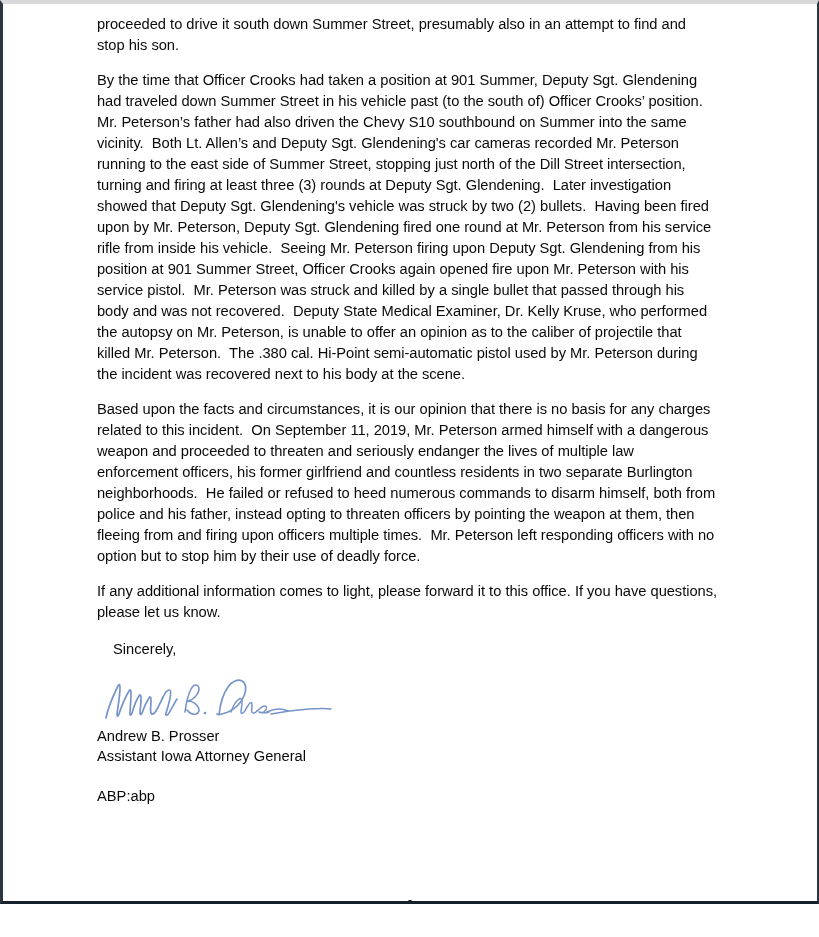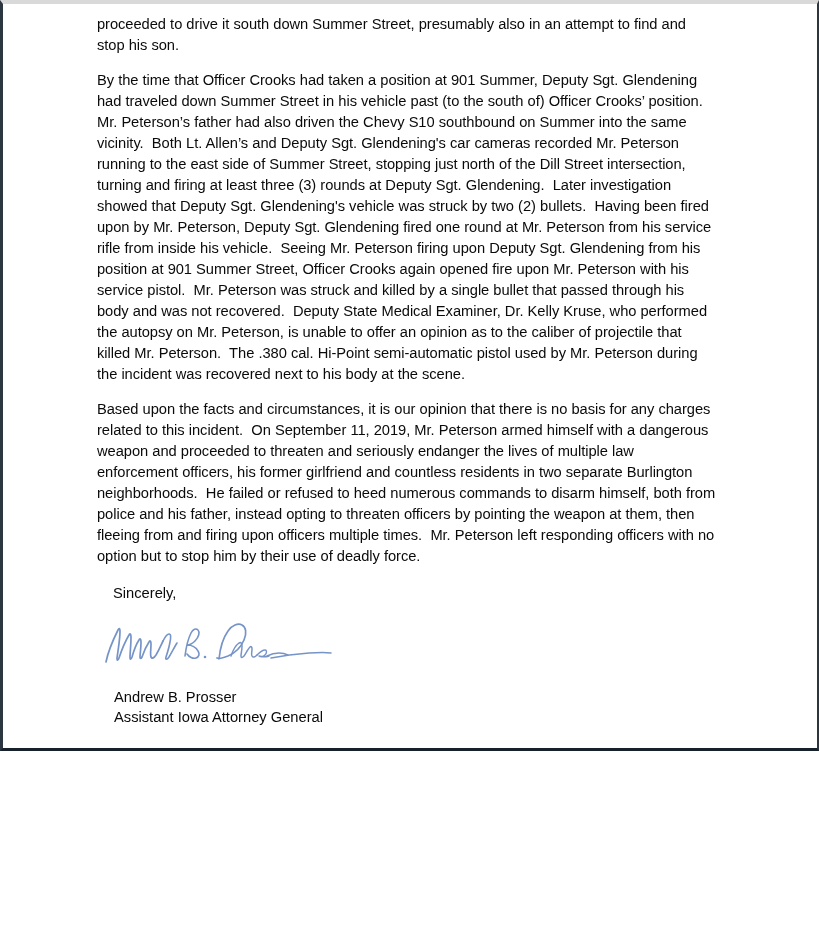--- a/index.html
+++ b/index.html
@@ -11,21 +11,21 @@
   body {
     width: 819px;
     height: 937px;
     font-family: "Liberation Sans", sans-serif;
   }
 
   #page {
     position: relative;
     box-sizing: border-box;
     width: 819px;
-    height: 751px;
+    height: 904px;
     background: #ffffff;
     border-left: 3px solid #2b3640;
     border-right: 2px solid #2b3640;
     border-bottom: 3px solid #16212b;
     border-top: 4px solid #d9d9d9;
     overflow: hidden;
   }
 
   #content {
     position: absolute;
@@ -61,21 +61,21 @@
 
   .signature-svg {
     position: absolute;
     left: 2px;
     top: -4px;
     width: 250px;
     height: 52px;
   }
 
   .sig-block {
-    margin: 17px;
+    margin: 0;
     font-size: 14.7px;
     line-height: 20px;
     color: #0a0a0a;
   }
   .sig-block .line { display: block; }
 
   .ref-block {
     margin: 20px 0 0 0;
     font-size: 14.7px;
     line-height: 20px;
@@ -97,20 +97,21 @@
 </head>
 <body>
 
 <div id="page">
 
   <div id="content">
 
     <p class="body-para">proceeded to drive it south down Summer Street, presumably also in an attempt to find and stop his son.</p>
     <p class="body-para">By the time that Officer Crooks had taken a position at 901 Summer, Deputy Sgt. Glendening had traveled down Summer Street in his vehicle past (to the south of) Officer Crooks’ position.  Mr. Peterson’s father had also driven the Chevy S10 southbound on Summer into the same vicinity.  Both Lt. Allen’s and Deputy Sgt. Glendening's car cameras recorded Mr. Peterson running to the east side of Summer Street, stopping just north of the Dill Street intersection, turning and firing at least three (3) rounds at Deputy Sgt. Glendening.  Later investigation showed that Deputy Sgt. Glendening's vehicle was struck by two (2) bullets.  Having been fired upon by Mr. Peterson, Deputy Sgt. Glendening fired one round at Mr. Peterson from his service rifle from inside his vehicle.  Seeing Mr. Peterson firing upon Deputy Sgt. Glendening from his position at 901 Summer Street, Officer Crooks again opened fire upon Mr. Peterson with his service pistol.  Mr. Peterson was struck and killed by a single bullet that passed through his body and was not recovered.  Deputy State Medical Examiner, Dr. Kelly Kruse, who performed the autopsy on Mr. Peterson, is unable to offer an opinion as to the caliber of projectile that killed Mr. Peterson.  The .380 cal. Hi-Point semi-automatic pistol used by Mr. Peterson during the incident was recovered next to his body at the scene.</p>
     <p class="body-para">Based upon the facts and circumstances, it is our opinion that there is no basis for any charges related to this incident.  On September 11, 2019, Mr. Peterson armed himself with a dangerous weapon and proceeded to threaten and seriously endanger the lives of multiple law enforcement officers, his former girlfriend and countless residents in two separate Burlington neighborhoods.  He failed or refused to heed numerous commands to disarm himself, both from police and his father, instead opting to threaten officers by pointing the weapon at them, then fleeing from and firing upon officers multiple times.  Mr. Peterson left responding officers with no option but to stop him by their use of deadly force.</p>
+    <p class="body-para">If any additional information comes to light, please forward it to this office. If you have questions, please let us know.</p>
 
     <p class="closing">Sincerely,</p>
 
     <div class="sig-wrap">
       <svg class="signature-svg" viewBox="0 0 250 52" aria-hidden="true">
         <g fill="none" stroke="#7694c8" stroke-linecap="round" stroke-linejoin="round">
           <path d="M7 46 C9 36, 14 24, 19 14 C20 12, 21 12, 21 15 C21 24, 19 34, 18 42 C18 45, 19 45, 20 42 C23 33, 27 24, 30 19 C31 17, 32 18, 32 21 C32 29, 31 37, 31 41 C31 44, 32 44, 33 41 C35 34, 38 27, 40 24 C41 22, 42 23, 42 26 C42 33, 41 38, 41 41 C41 43, 42 43, 43 41 C45 35, 48 29, 50 26 C51 24, 52 25, 52 28 C52 34, 51 38, 52 41 C53 43, 55 42, 57 39 C60 34, 62 29, 64 25" stroke-width="1.7"></path>
           <path d="M64 25 C66 21, 68 18, 70 18 C72 18, 72 21, 71 26 C70 32, 68 38, 67 41 C66 44, 68 44, 70 41 C73 36, 76 30, 78 27" stroke-width="1.6"></path>
           <path d="M86 40 C87 32, 89 23, 92 17 C94 13, 97 12, 99 14 C101 16, 100 21, 96 25 C93 28, 90 29, 88 29 C92 29, 97 31, 99 35 C101 38, 100 41, 97 42 C94 43, 90 41, 88 38" stroke-width="1.6"></path>
           <circle cx="106" cy="41" r="1.3" fill="#7694c8" stroke="none"></circle>
@@ -122,19 +123,20 @@
         </g>
       </svg>
     </div>
 
     <div class="sig-block">
       <span class="line">Andrew B. Prosser</span>
       <span class="line">Assistant Iowa Attorney General</span>
     </div>
 
     <div class="ref-block">
+      <span class="line">ABP:abp</span>
     </div>
 
   </div>
 
   <div id="page-number">3</div>
 
 </div>
 
 </body></html>

